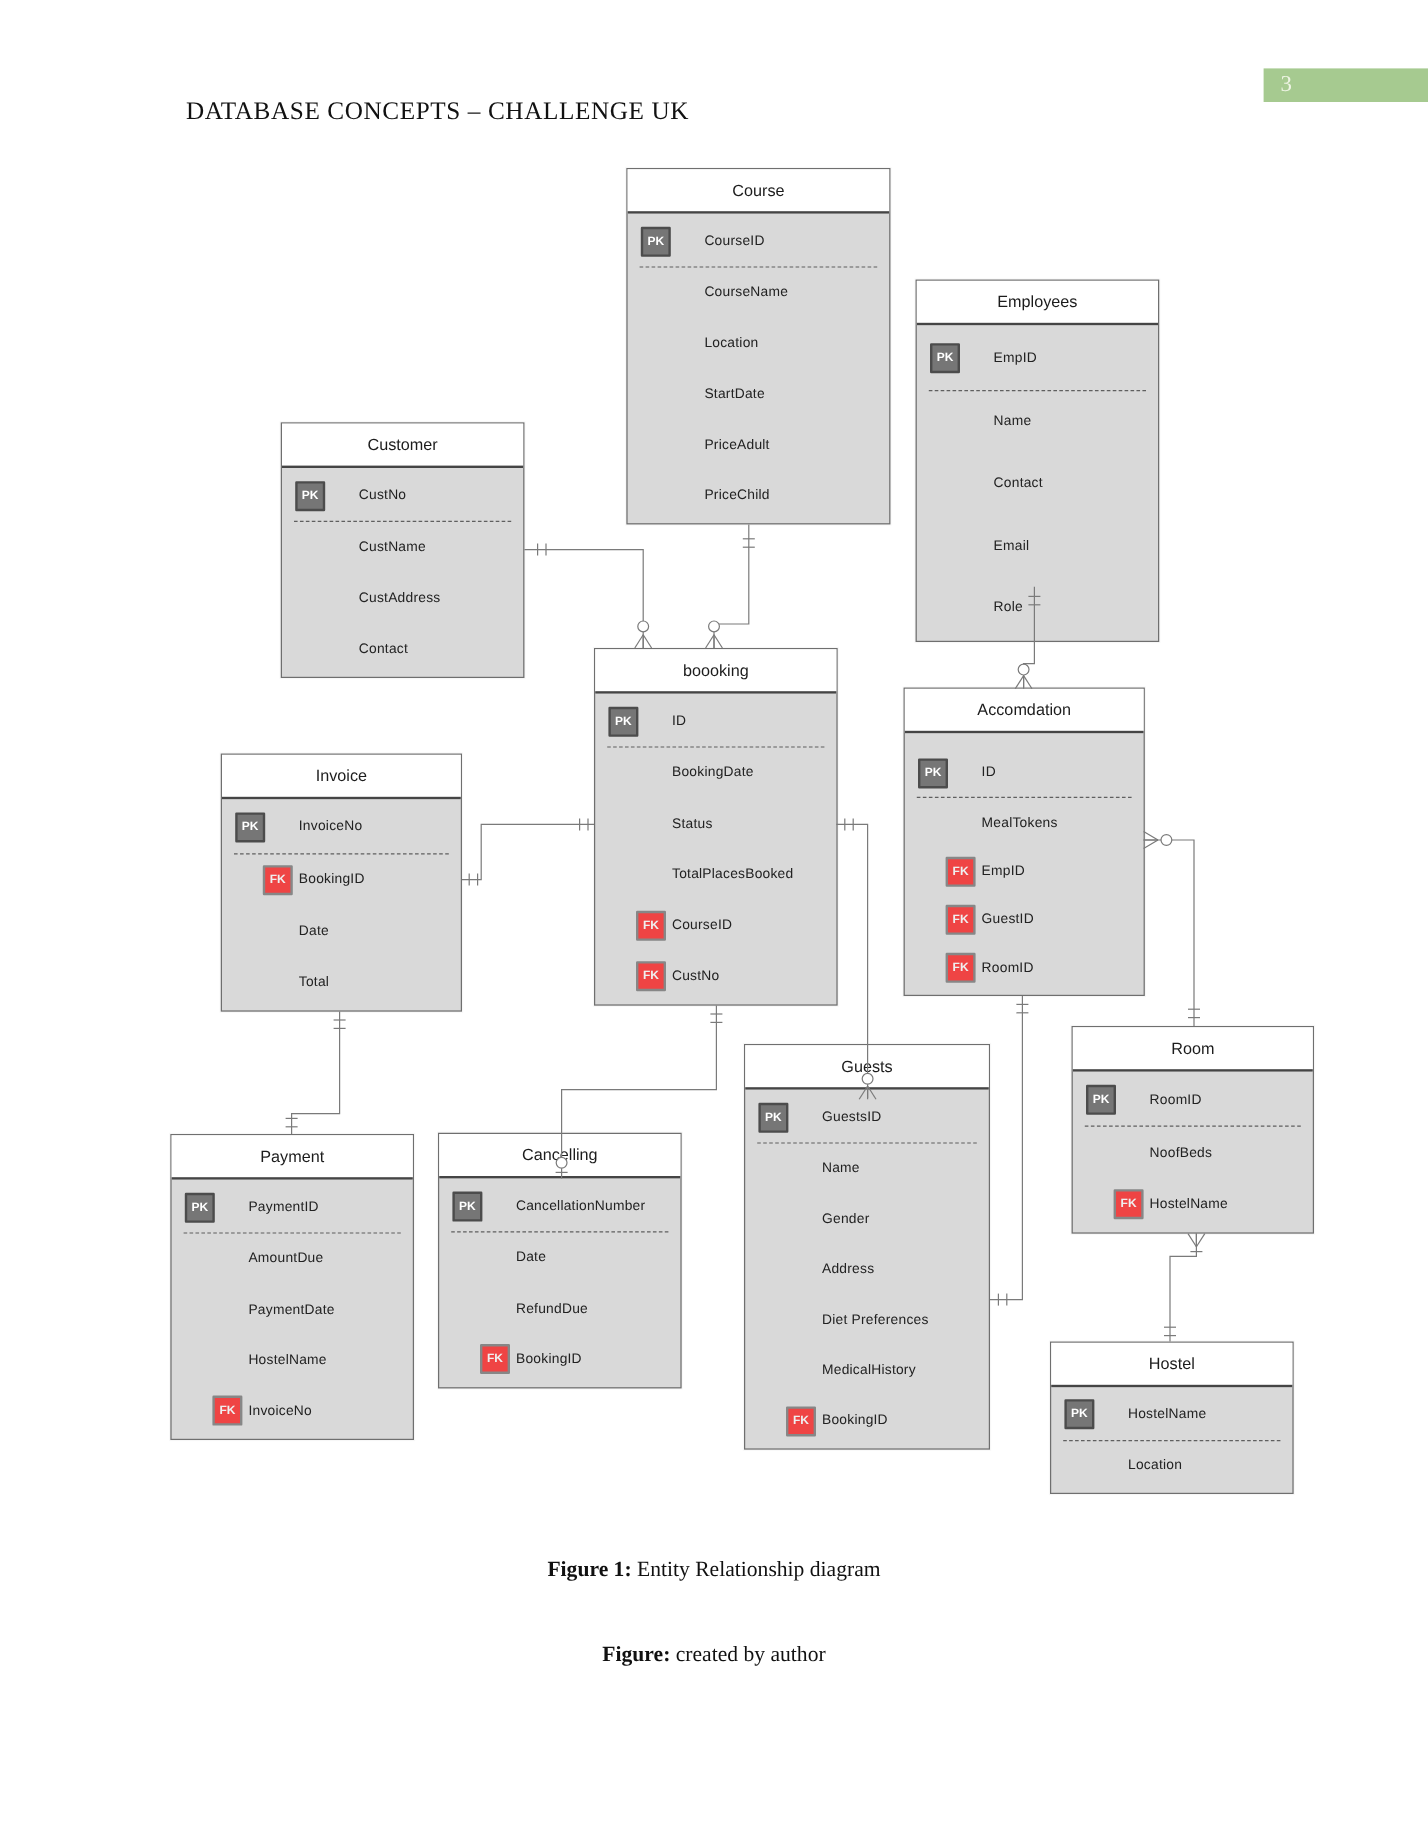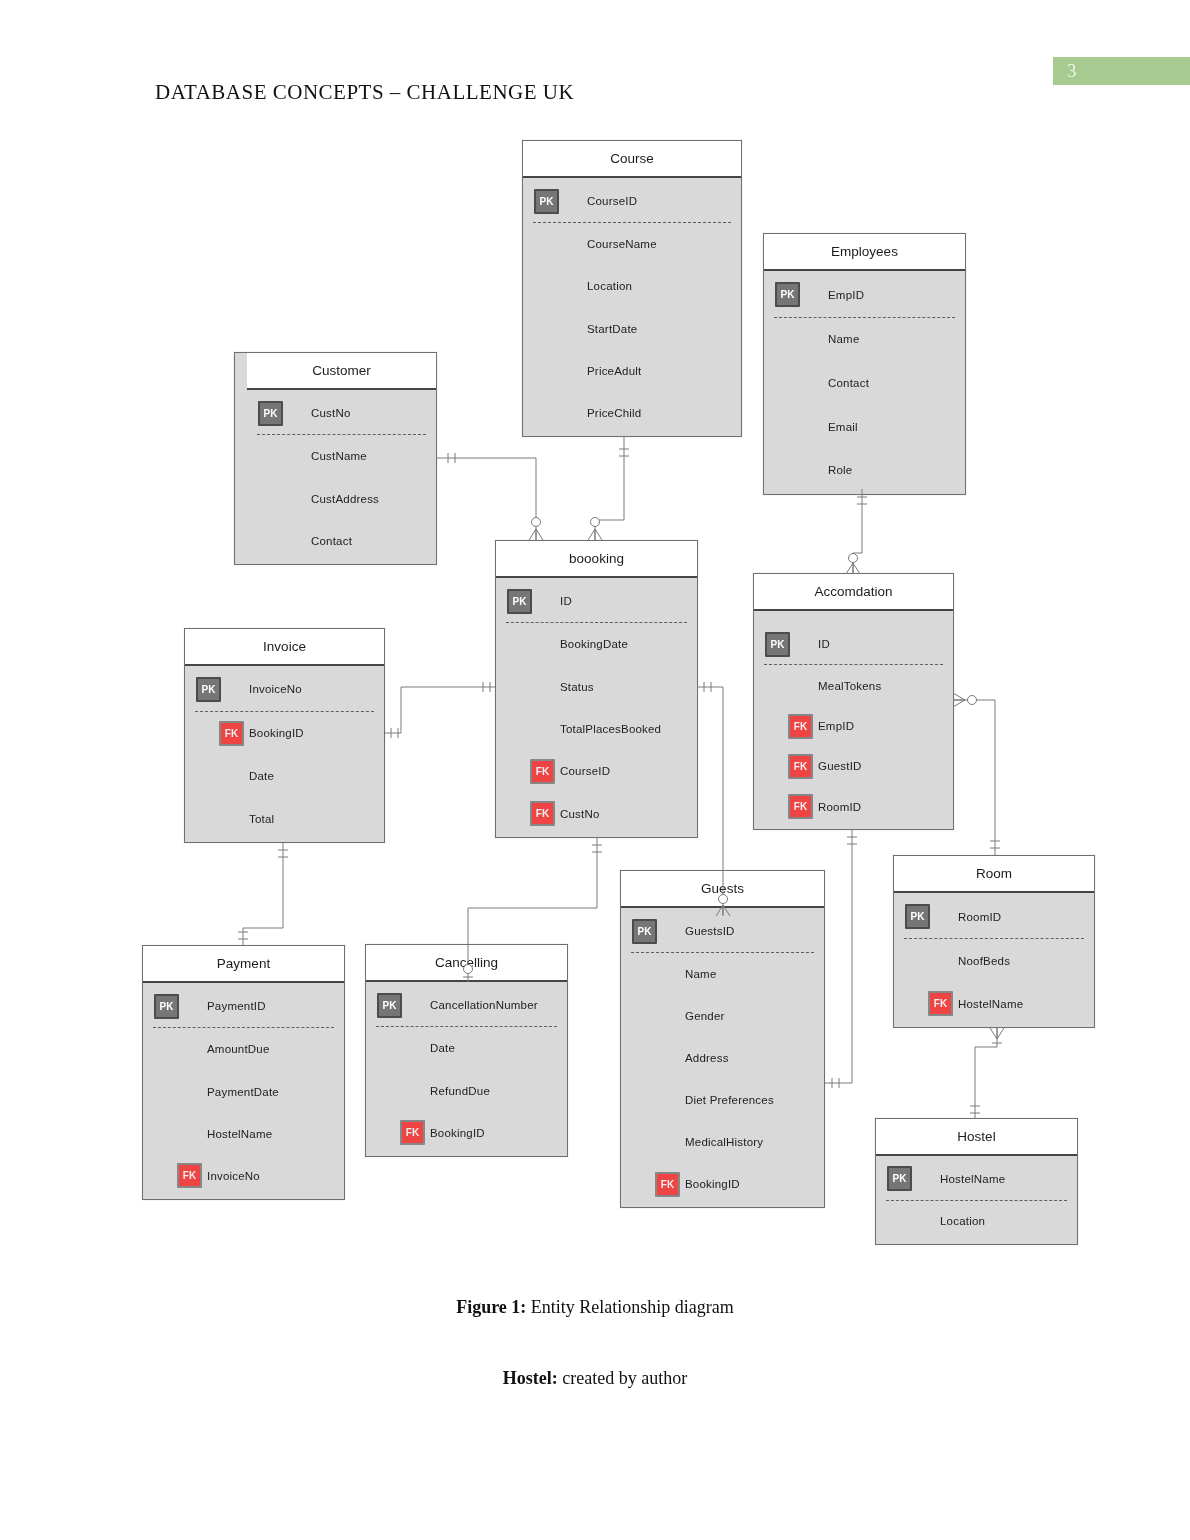--- a/index.html
+++ b/index.html
@@ -61,21 +61,21 @@
             <span class="elabel">StartDate</span>
           </div>
           <div class="erow">
             <span class="elabel">PriceAdult</span>
           </div>
           <div class="erow">
             <span class="elabel">PriceChild</span>
           </div>
         </div>
       </div>
-      <div class="entity" style="left: 763px; top: 233px; width: 203px; height: 262px;">
+      <div class="entity" style="left: 763px; top: 233px; width: 203px; height: 302px;">
         <div class="etitle">Employees</div>
         <div class="ebody">
           <div class="erow">
             <span class="badge pk">PK</span>
             <span class="elabel">EmpID</span>
           </div>
           <div class="sep"></div>
           <div class="erow">
             <span class="elabel">Name</span>
           </div>
@@ -83,21 +83,21 @@
             <span class="elabel">Contact</span>
           </div>
           <div class="erow">
             <span class="elabel">Email</span>
           </div>
           <div class="erow">
             <span class="elabel">Role</span>
           </div>
         </div>
       </div>
-      <div class="entity" style="left: 234px; top: 352px; width: 203px; height: 213px; padding-left: 12px;">
+      <div class="entity" style="left: 234px; top: 352px; width: 203px; height: 213px;">
         <div class="etitle">Customer</div>
         <div class="ebody">
           <div class="erow">
             <span class="badge pk">PK</span>
             <span class="elabel">CustNo</span>
           </div>
           <div class="sep"></div>
           <div class="erow">
             <span class="elabel">CustName</span>
           </div>
@@ -346,15 +346,15 @@
       <line x1="997" y1="1039" x2="1004" y2="1028" stroke="#7a7a7a" stroke-width="1"></line>
       <line x1="992" y1="1043" x2="1002" y2="1043" stroke="#7a7a7a" stroke-width="1"></line>
       <line x1="970" y1="1106" x2="980" y2="1106" stroke="#7a7a7a" stroke-width="1"></line>
       <line x1="970" y1="1113" x2="980" y2="1113" stroke="#7a7a7a" stroke-width="1"></line>
     </svg>
 
   <div id="caption-figure" class="caption">
     <b>Figure 1:</b><span> Entity Relationship diagram</span>
   </div>
   <div id="caption-source" class="caption">
-    <b>Hostel:</b><span> created by author</span>
+    <b>Figure:</b><span> created by author</span>
   </div>
 </div>
 
 </body></html>

